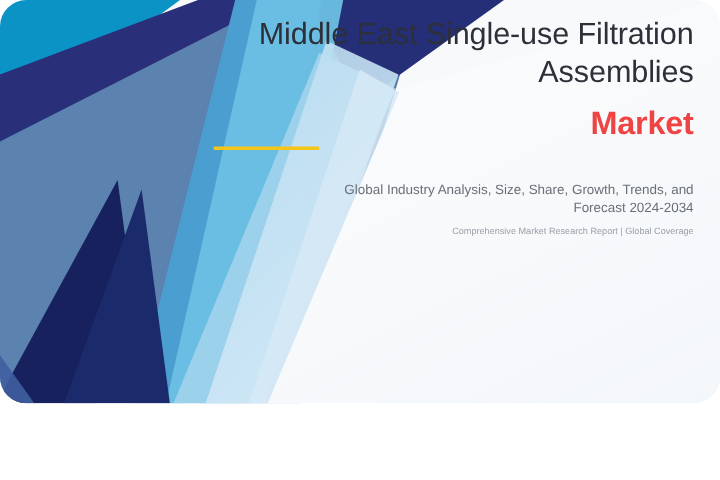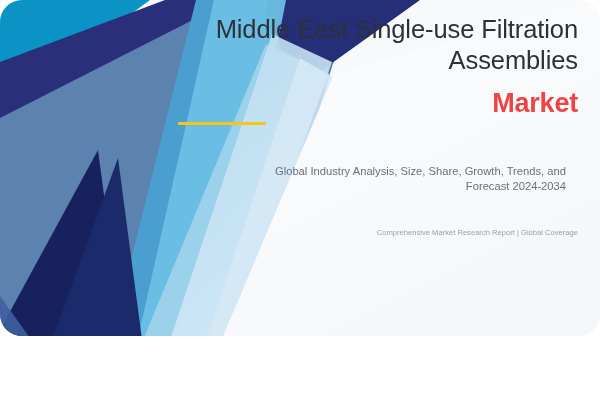--- a/index.html
+++ b/index.html
@@ -74,24 +74,24 @@
     right: 22px;
     top: 152px;
     width: 330px;
     text-align: right;
   }
   #subtitle {
     font-size: 11.2px;
     line-height: 15px;
     color: #6a7078;
     font-weight: 400;
-    margin: 12px;
+    margin: 0;
   }
   #caption {
-    margin: 33px 0 0 0;
+    margin: 5px 0 0 0;
     font-size: 7.6px;
     line-height: 11px;
     color: #9aa0a8;
     font-weight: 400;
   }
 </style>
 </head>
 <body>
 
 <div id="cover">

